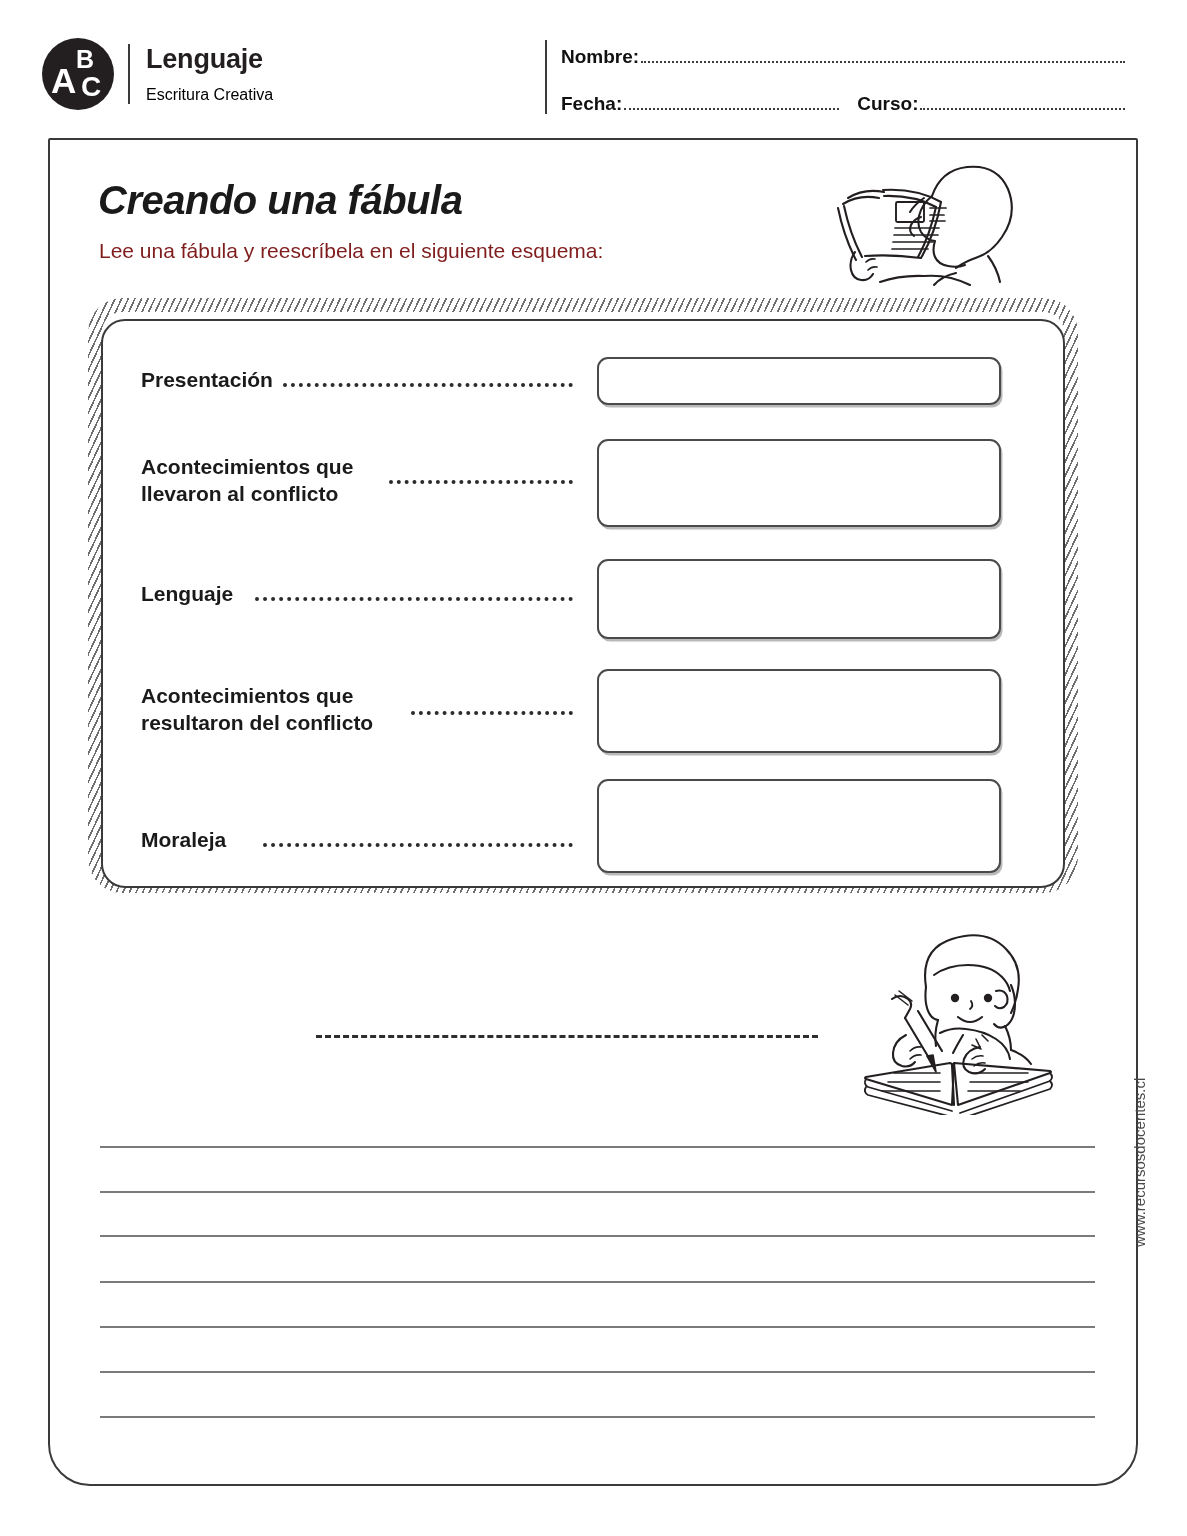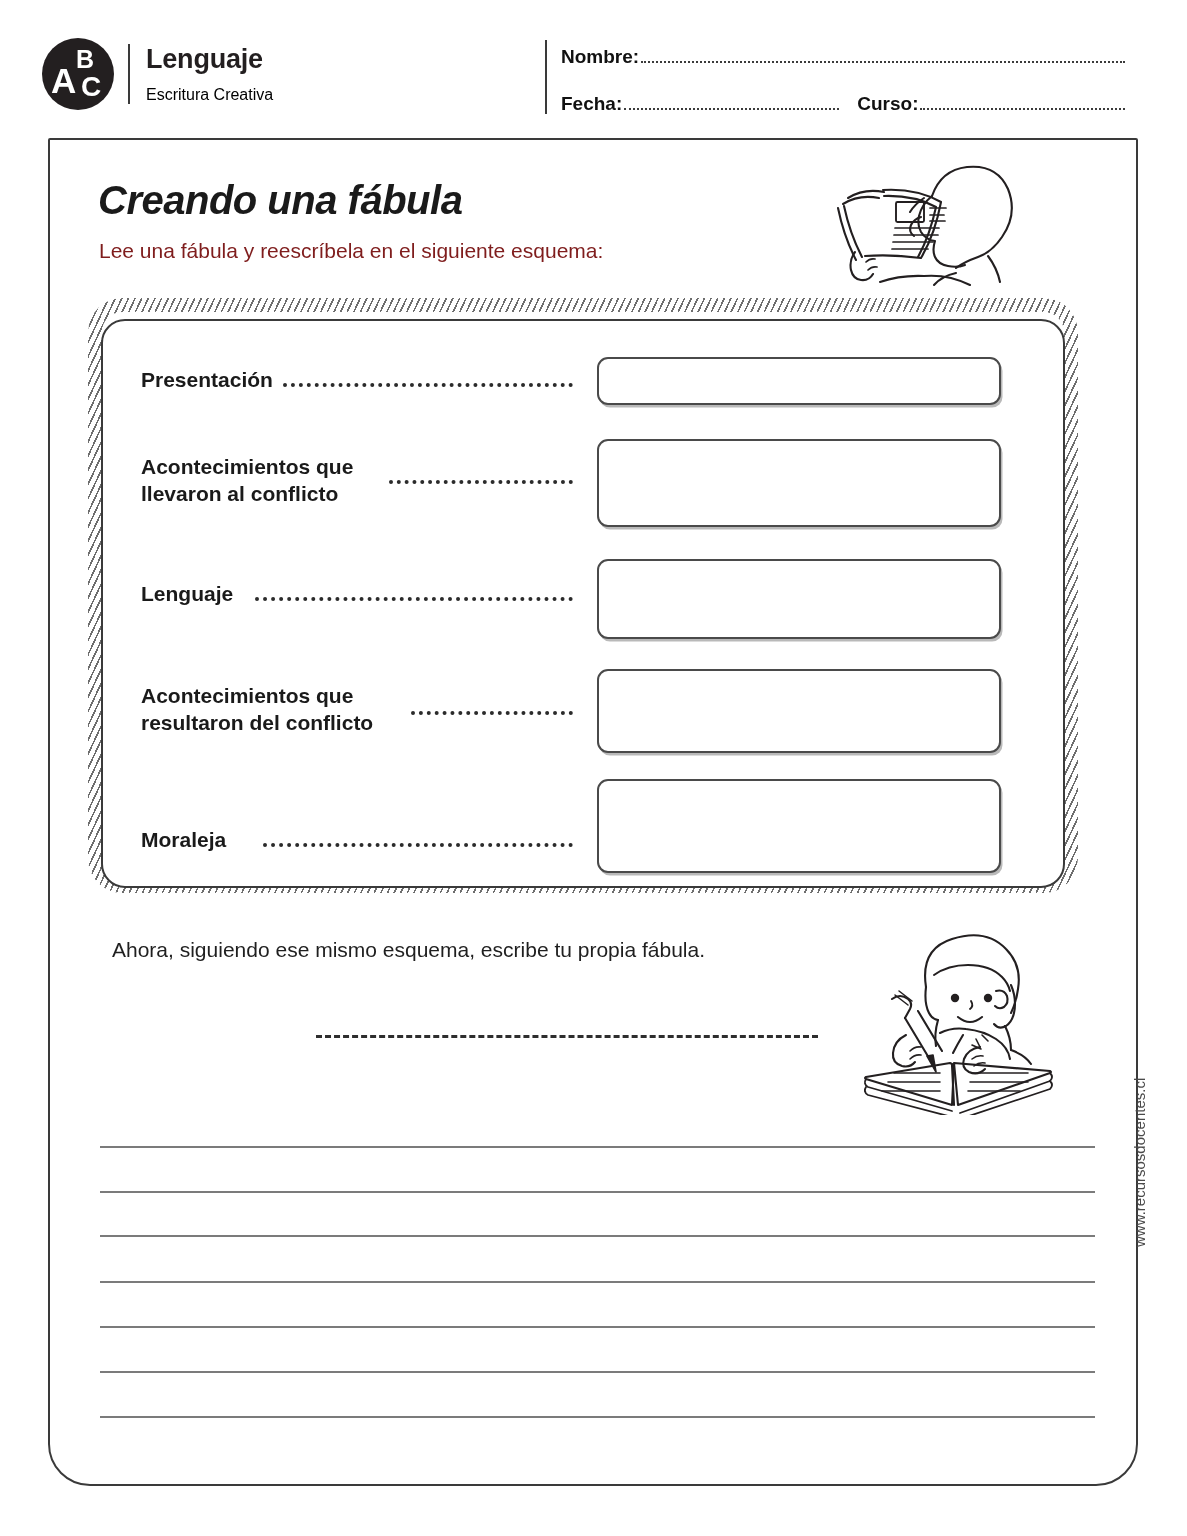--- a/index.html
+++ b/index.html
@@ -234,21 +234,20 @@
 
       <div class="srow" style="top:458px;">
         <div class="slabel" style="top:48px;">Moraleja</div>
         <div class="sdots" style="left:160px; top:64px; width:310px;"></div>
         <div class="sbox" style="left:494px; top:0px; width:404px; height:94px;"></div>
       </div>
 
     </div>
   </div>
 
-  <div id="bottom-instruction">Ahora, siguiendo ese mismo esquema, escribe tu propia fábula.</div>
 
   <svg id="girl" viewBox="0 0 240 190">
     <g fill="none" stroke="#231f20" stroke-width="2.1" stroke-linecap="round" stroke-linejoin="round">
       <path d="M78 62 q-6 -38 26 -48 q34 -11 54 10 q16 16 12 40 q-2 14 -7 24"></path>
       <path d="M86 50 q14 -10 34 -10 q22 0 34 12 q6 6 8 14"></path>
       <path d="M78 62 q-2 16 3 26 q3 6 9 7"></path>
       <path d="M163 60 q6 14 3 28 q-2 9 -8 13 q-7 4 -12 -2"></path>
       <path d="M148 66 q8 -2 11 5 q2 7 -3 11 q-5 3 -9 -1"></path>
       <circle cx="107" cy="73" r="4.2" fill="#231f20" stroke="none"></circle>
       <circle cx="140" cy="73" r="4.2" fill="#231f20" stroke="none"></circle>

